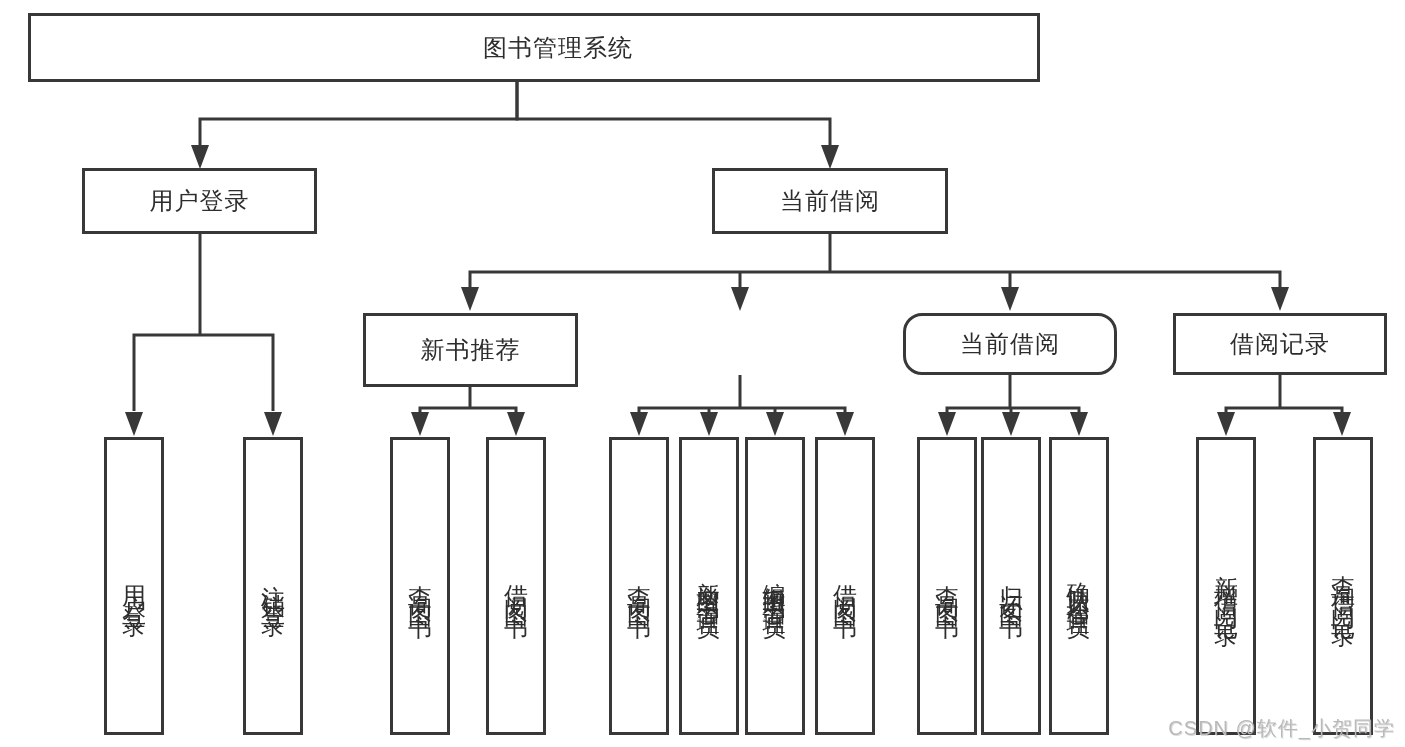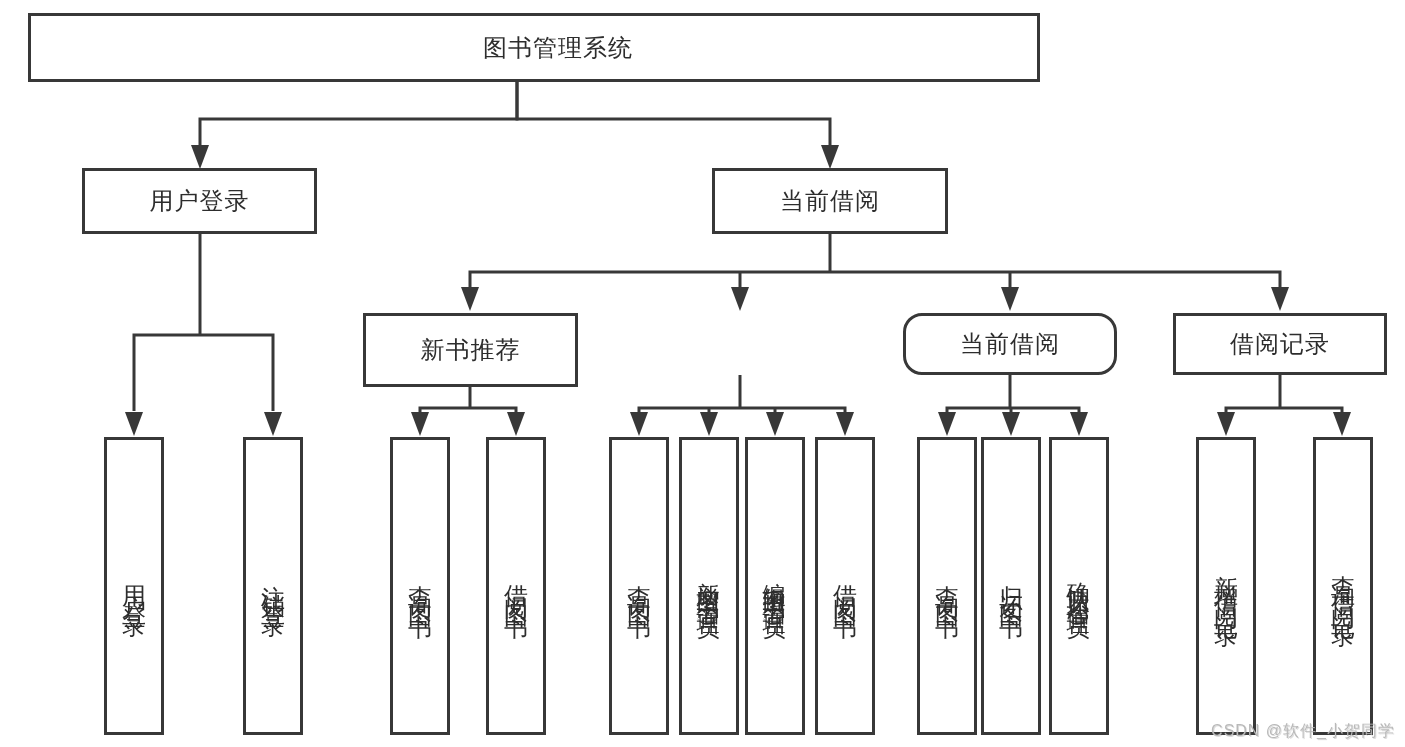--- a/index.html
+++ b/index.html
@@ -49,21 +49,21 @@
     font-size: 24px;
   }
   .leaf.dense {
     letter-spacing: 5px;
     font-size: 23px;
   }
   .watermark {
     position: absolute;
     right: 10px;
     bottom: 5px;
-    font-size: 16px;
+    font-size: 20px;
     color: var(--watermark);
     letter-spacing: 1px;
     text-shadow: 1px 1px 0 rgba(120,120,120,0.25);
     pointer-events: none;
   }
 </style>
 </head>
 <body>
 
 <div class="stage">

